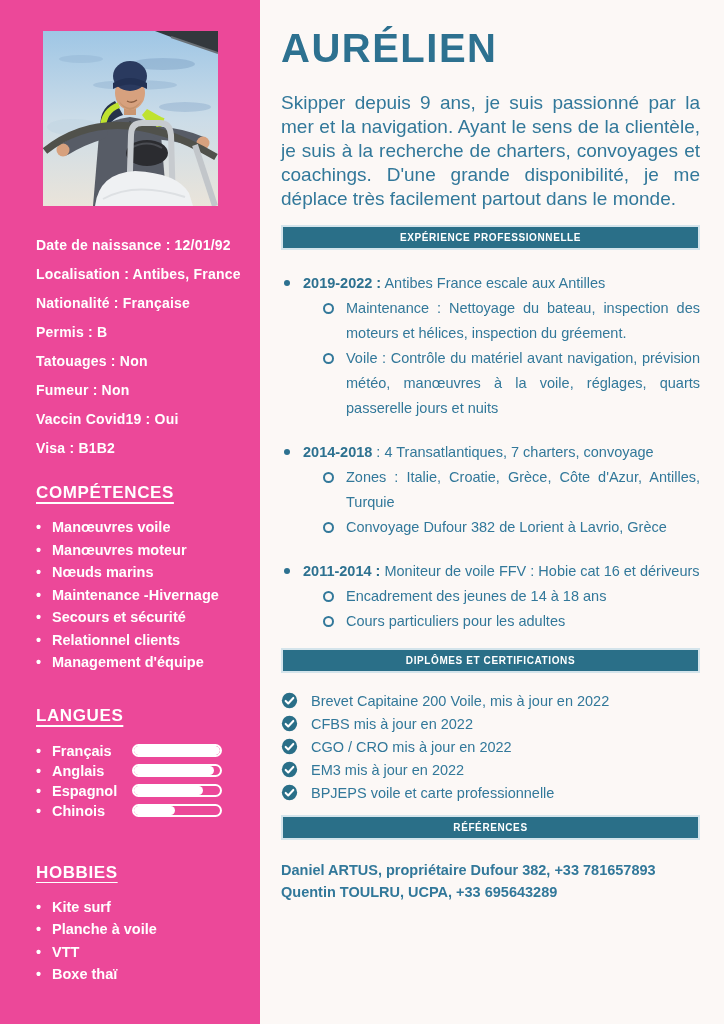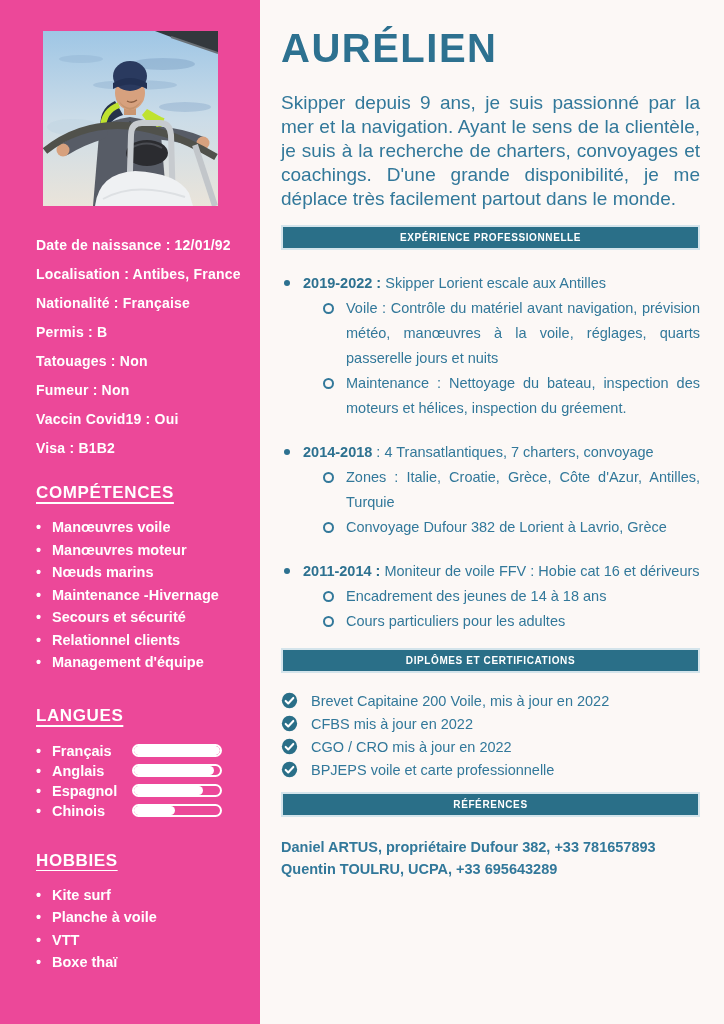--- a/index.html
+++ b/index.html
@@ -17,21 +17,21 @@
   .side-list li{display:flex;align-items:flex-start;}
   .dot{flex:none;width:16px;}
   
   .lang-list{margin:15px 0 0 36px;}
   .lang-row{display:flex;align-items:center;height:20px;font-size:14.5px;font-weight:bold;}
   .lang-label{flex:none;width:80px;}
   .lang-bar{flex:none;width:90px;height:13px;border:2px solid #fff;border-radius:9px;position:relative;overflow:hidden;box-sizing:border-box;}
   .lang-fill{position:absolute;left:0;top:0;bottom:0;background:#fff;border-radius:0 6px 6px 0;}
   
   .langues-heading{margin-top:32px;}
-  .hobbies-heading{margin-top:30px;text-decoration:underline;}
+  .hobbies-heading{margin-top:42px;text-decoration:underline;}
 
   
   .main{flex:1;box-sizing:border-box;padding:24px 24px 0 21px;color:#32789A;}
   .name{margin:2px 0 0;font-size:40px;font-weight:bold;letter-spacing:1.5px;color:#2D7190;line-height:44px;}
   .intro{margin:21px 0 0;font-size:19px;line-height:24px;text-align:justify;font-weight:500;}
   .section-bar{margin-top:14px;background:#2A6F88;border:2px solid #D4E4EB;color:#fff;text-align:center;
     font-size:10px;font-weight:bold;letter-spacing:.6px;padding:5px 0;}
   .exp-list{list-style:none;margin:21px 0 0;padding:0;font-size:14.5px;line-height:25px;font-weight:500;}
   .exp-item{display:flex;align-items:flex-start;}
   .exp-item + .exp-item{margin-top:19px;}
@@ -210,29 +210,29 @@
 
     <p class="intro">Skipper depuis 9 ans, je suis passionné par la mer et la navigation. Ayant le sens de la clientèle, je suis à la recherche de charters, convoyages et coachings. D'une grande disponibilité, je me déplace très facilement partout dans le monde.</p>
 
     <div class="section-bar">EXPÉRIENCE PROFESSIONNELLE</div>
 
     <ul class="exp-list">
 
       <li class="exp-item">
         <span class="bdot"></span>
         <div class="exp-body">
-          <p class="exp-line"><b class="period">2019-2022 :</b><span> Skipper Lorient escale aux Antilles</span></p>
+          <p class="exp-line"><b class="period">2019-2022 :</b><span> Antibes France escale aux Antilles</span></p>
           <ul class="sub-list">
             <li>
                 <span class="circ"></span>
+                <span class="sub-text">Maintenance : Nettoyage du bateau, inspection des moteurs et hélices, inspection du gréement.</span>
+              </li>
+            <li>
+                <span class="circ"></span>
                 <span class="sub-text">Voile : Contrôle du matériel avant navigation, prévision météo, manœuvres à la voile, réglages, quarts passerelle jours et nuits</span>
-              </li>
-            <li>
-                <span class="circ"></span>
-                <span class="sub-text">Maintenance : Nettoyage du bateau, inspection des moteurs et hélices, inspection du gréement.</span>
               </li>
           </ul>
         </div>
       </li>
 
 
       <li class="exp-item">
         <span class="bdot"></span>
         <div class="exp-body">
           <p class="exp-line"><b class="period">2014-2018</b><span> : 4 Transatlantiques, 7 charters, convoyage</span></p>
@@ -290,20 +290,27 @@
             <circle cx="10" cy="10" r="9" fill="#2A6F88"></circle>
             <path d="M5.5 10.5 L8.5 13.5 L14.5 7" stroke="#fff" stroke-width="2.4" fill="none" stroke-linecap="round" stroke-linejoin="round"></path>
           </svg>
         <span>CGO / CRO mis à jour en 2022</span>
       </div>
       <div class="dip-row">
         <svg class="dip-icon" viewBox="0 0 20 20">
             <circle cx="10" cy="10" r="9" fill="#2A6F88"></circle>
             <path d="M5.5 10.5 L8.5 13.5 L14.5 7" stroke="#fff" stroke-width="2.4" fill="none" stroke-linecap="round" stroke-linejoin="round"></path>
           </svg>
+        <span>EM3 mis à jour en 2022</span>
+      </div>
+      <div class="dip-row">
+        <svg class="dip-icon" viewBox="0 0 20 20">
+            <circle cx="10" cy="10" r="9" fill="#2A6F88"></circle>
+            <path d="M5.5 10.5 L8.5 13.5 L14.5 7" stroke="#fff" stroke-width="2.4" fill="none" stroke-linecap="round" stroke-linejoin="round"></path>
+          </svg>
         <span>BPJEPS voile et carte professionnelle</span>
       </div>
     </div>
 
     <div class="section-bar">RÉFÉRENCES</div>
 
     <div class="refs">
       <div>Daniel ARTUS, propriétaire Dufour 382, +33 781657893</div>
       <div>Quentin TOULRU, UCPA, +33 695643289</div>
     </div>

